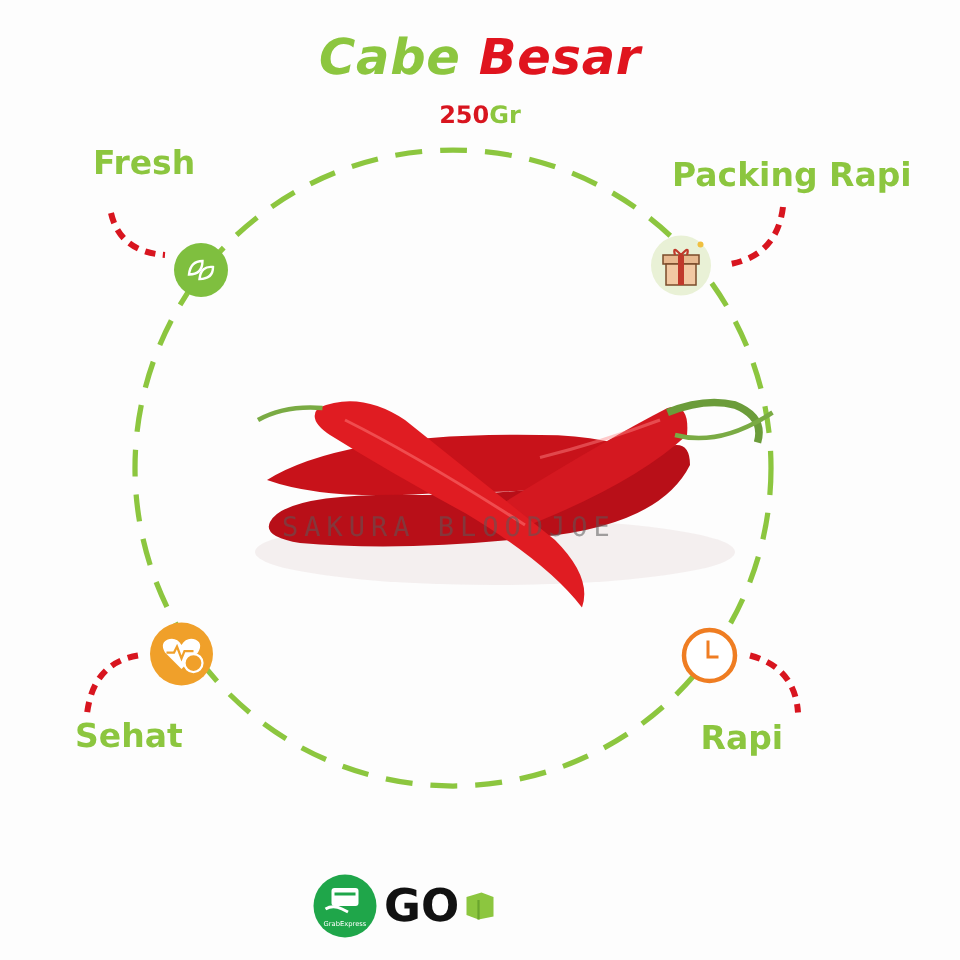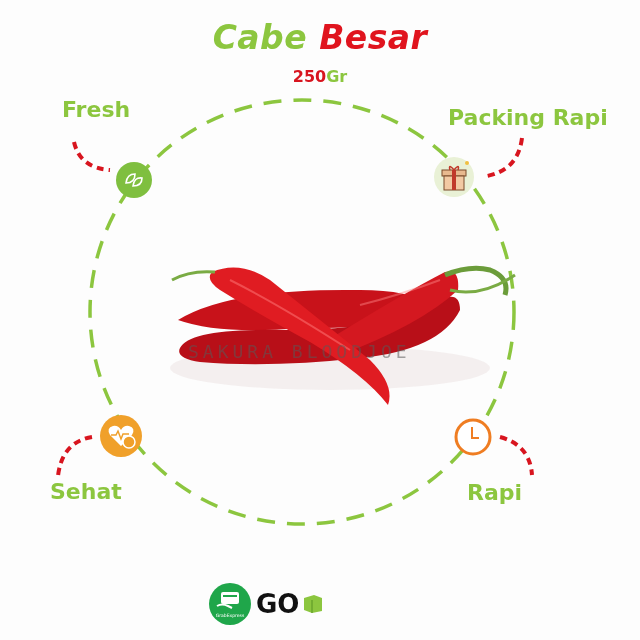--- a/index.html
+++ b/index.html
@@ -6,21 +6,21 @@
   body{width:640px;height:640px;background:#fdfdfd;position:relative;overflow:hidden;font-family:"DejaVu Sans",sans-serif;}
   .abs{position:absolute;}
   .title{left:0;width:640px;top:18px;text-align:center;font-size:33px;font-weight:bold;letter-spacing:0.5px;font-style:italic;}
   .title .g{color:#8cc63f;}
   .title .r{color:#e0141e;}
   .weight{left:0;width:640px;top:67px;text-align:center;font-size:16px;font-weight:bold;}
   .weight .r{color:#d8151f;}
   .weight .g{color:#8cc63f;}
   .label{color:#8cc63f;font-size:22px;font-weight:bold;}
   .wm{font-family:"DejaVu Sans Mono",monospace;color:rgba(90,90,90,0.55);font-size:18px;letter-spacing:4px;}
-  .brand{font-size:26px;font-weight:bold;color:#111;}
+  .brand{font-size:30px;font-weight:bold;color:#111;}
 </style>
 </head>
 <body>
 
 <svg class="abs" style="left:0;top:0" width="640" height="640">
   <circle cx="302" cy="312" r="212" fill="none" stroke="#8cc63f" stroke-width="3.5" stroke-dasharray="18 12"></circle>
 
   <path d="M74 142 Q80 168 110 170" fill="none" stroke="#d8151f" stroke-width="4" stroke-dasharray="7 5"></path>
 
   <path d="M522 138 Q518 170 487 176" fill="none" stroke="#d8151f" stroke-width="4" stroke-dasharray="7 5"></path>

